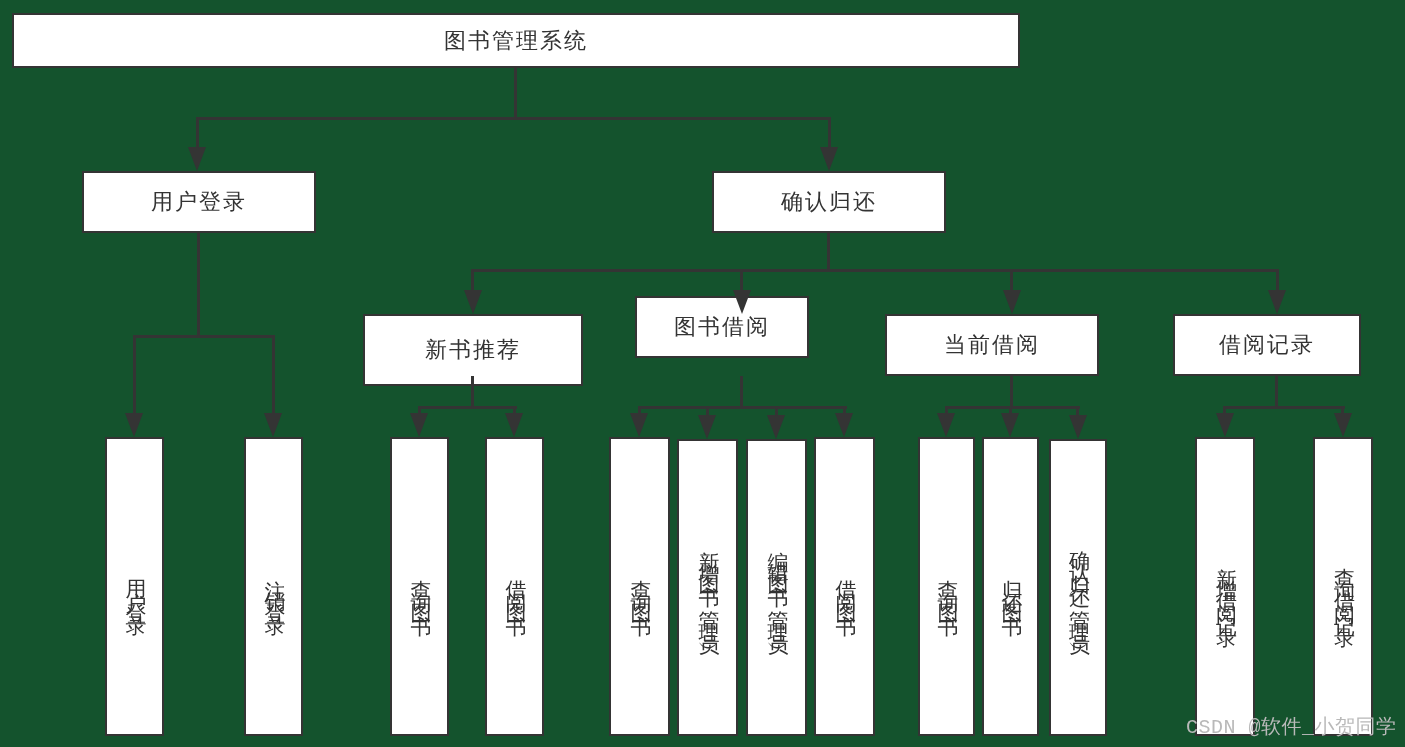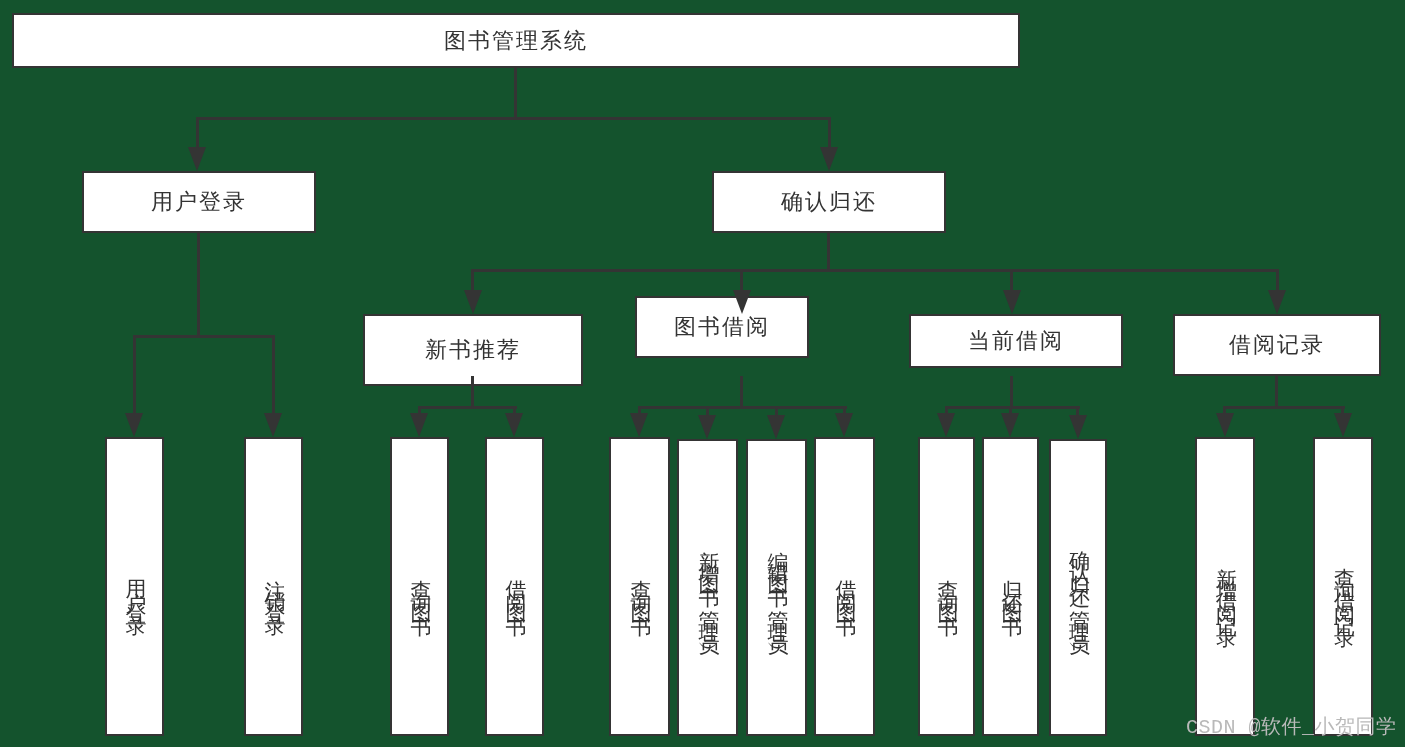--- a/index.html
+++ b/index.html
@@ -43,24 +43,24 @@
   <div class="box" style="left:712px;top:171px;width:234px;height:62px">
     <span class="hlabel">确认归还</span>
   </div>
 
   <div class="box" style="left:363px;top:314px;width:220px;height:72px">
     <span class="hlabel">新书推荐</span>
   </div>
   <div class="box" style="left:635px;top:296px;width:174px;height:62px">
     <span class="hlabel">图书借阅</span>
   </div>
-  <div class="box" style="left:909px;top:314px;width:214px;height:54px">
+  <div class="box" style="left:885px;top:314px;width:214px;height:62px">
     <span class="hlabel">当前借阅</span>
   </div>
-  <div class="box" style="left:1173px;top:314px;width:208px;height:62px">
+  <div class="box" style="left:1173px;top:314px;width:188px;height:62px">
     <span class="hlabel">借阅记录</span>
   </div>
 
   <div class="box" style="left:105px;top:437px;width:59px;height:299px">
     <span class="vlabel">用户登录</span>
   </div>
   <div class="box" style="left:244px;top:437px;width:59px;height:299px">
     <span class="vlabel">注销登录</span>
   </div>
   <div class="box" style="left:390px;top:437px;width:59px;height:299px">

